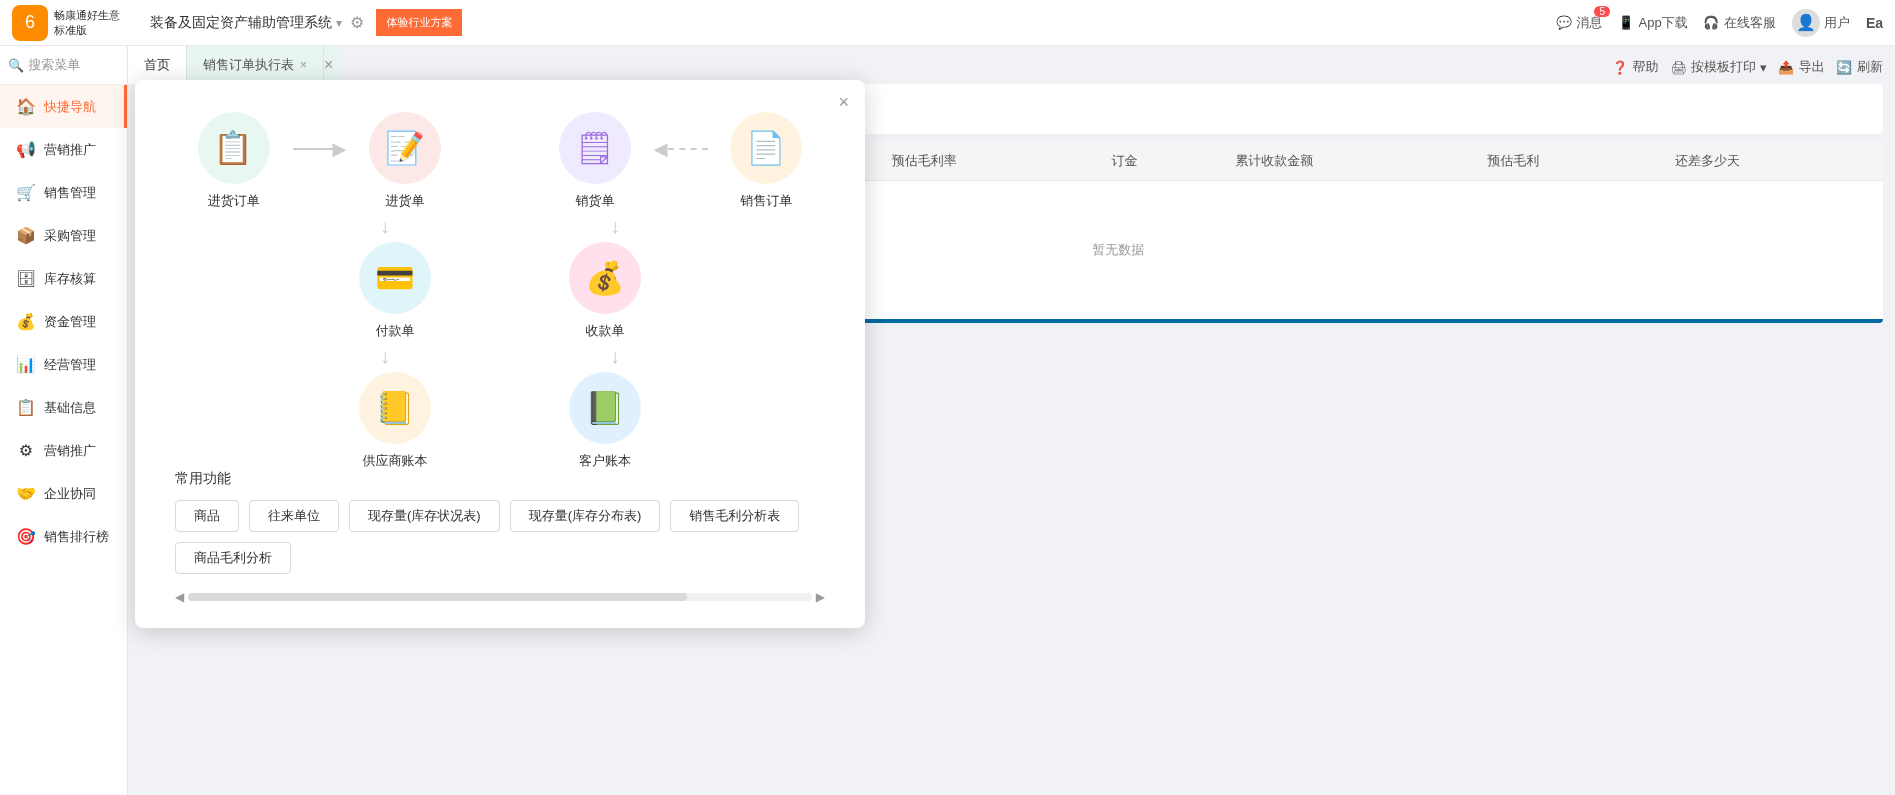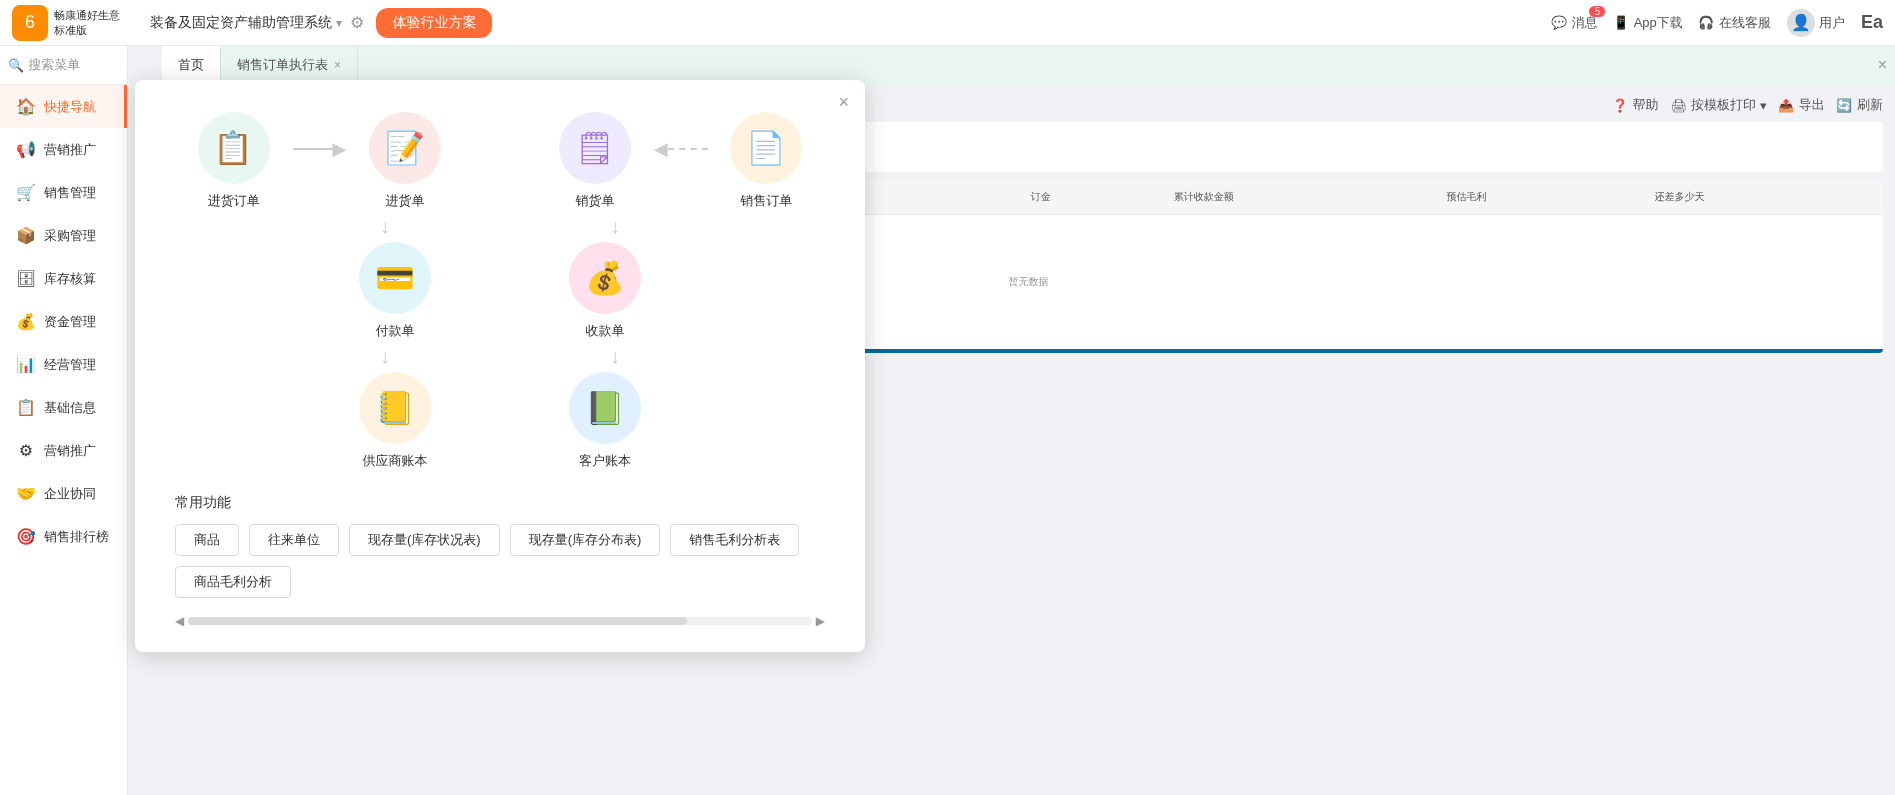--- a/index.html
+++ b/index.html
@@ -3,31 +3,31 @@
   <meta charset="utf-8">
   <style>
     * { box-sizing: border-box; margin: 0; padding: 0; }
     body { font-family: 'Microsoft YaHei', '微软雅黑', sans-serif; background: #f5f5f5; font-size: 13px; }
 
     
     .app-container { display: flex; flex-direction: column; height: 795px; width: 1895px; overflow: hidden; }
     .top-bar { display: flex; align-items: center; background: #fff; height: 46px; padding: 0 12px; border-bottom: 1px solid #e8e8e8; flex-shrink: 0; }
     .main-area { display: flex; flex: 1; overflow: hidden; }
     .sidebar { width: 128px; background: #fff; border-right: 1px solid #e8e8e8; flex-shrink: 0; display: flex; flex-direction: column; }
-    .content-area { flex: 1; display: flex; flex-direction: column; background: #f0f2f5; overflow: hidden; padding-left: 34px; }
+    .content-area { flex: 1; display: flex; flex-direction: row; background: #f0f2f5; overflow: hidden; }
 
     
     .logo-area { display: flex; align-items: center; width: 128px; flex-shrink: 0; }
     .logo-icon { width: 36px; height: 36px; background: #ff8c00; border-radius: 8px; display: flex; align-items: center; justify-content: center; color: #fff; font-size: 18px; margin-right: 6px; }
     .logo-text { font-size: 11px; color: #333; line-height: 1.3; }
     .system-title { display: flex; align-items: center; margin-left: 10px; font-size: 14px; color: #333; font-weight: 500; }
     .system-title-text { margin-right: 4px; }
     .system-dropdown { color: #999; font-size: 12px; cursor: pointer; margin-right: 8px; }
     .gear-btn { color: #999; cursor: pointer; margin-right: 12px; font-size: 16px; }
-    .trial-btn { background: #ff6b35; color: #fff; border: none; padding: 6px 16px; border-radius: 12px; cursor: pointer; font-size: 14px; }
+    .trial-btn { background: #ff6b35; color: #fff; border: none; padding: 6px 10px; border-radius: 0; cursor: pointer; font-size: 11px; }
     .top-right { margin-left: auto; display: flex; align-items: center; gap: 16px; }
     .top-right-item { display: flex; align-items: center; gap: 4px; color: #555; cursor: pointer; font-size: 13px; position: relative; }
     .badge { background: #ff4d4f; color: #fff; border-radius: 10px; padding: 0 5px; font-size: 10px; position: absolute; top: -8px; right: -8px; min-width: 16px; text-align: center; }
     .user-avatar { width: 28px; height: 28px; border-radius: 50%; background: #ddd; display: flex; align-items: center; justify-content: center; overflow: hidden; }
 
     
     .sidebar-search { padding: 10px 8px; border-bottom: 1px solid #f0f0f0; }
     .sidebar-search-inner { display: flex; align-items: center; gap: 4px; color: #999; font-size: 13px; cursor: pointer; }
     .sidebar-menu { flex: 1; overflow-y: auto; }
     .sidebar-item { display: flex; align-items: center; padding: 12px 16px; cursor: pointer; color: #333; font-size: 13px; gap: 8px; }
@@ -48,21 +48,21 @@
     .toolbar-btn { display: flex; align-items: center; gap: 4px; color: #555; cursor: pointer; font-size: 13px; }
     .filter-row { display: flex; align-items: center; gap: 12px; margin-bottom: 8px; background: #fff; padding: 10px 12px; border-radius: 4px; }
     .filter-date { display: flex; align-items: center; gap: 4px; border: 1px solid #d9d9d9; border-radius: 4px; padding: 4px 8px; font-size: 13px; color: #bbb; }
     .filter-select { border: 1px solid #d9d9d9; border-radius: 4px; padding: 4px 8px; font-size: 13px; color: #555; min-width: 120px; }
     .search-btn { background: #ff6b35; color: #fff; border: none; padding: 5px 16px; border-radius: 4px; cursor: pointer; font-size: 13px; }
     .set-btn { background: #fff; color: #ff6b35; border: 1px solid #ff6b35; padding: 5px 12px; border-radius: 4px; cursor: pointer; font-size: 13px; }
     .more-conditions { color: #1db08a; font-size: 13px; cursor: pointer; margin-left: 4px; }
 
     
     .table-wrap { background: #fff; border-radius: 4px; overflow: auto; }
-    .data-table { width: 100%; border-collapse: collapse; font-size: 10px; }
+    .data-table { width: 100%; border-collapse: collapse; font-size: 13px; }
     .data-table th { background: #f5f5f5; padding: 10px 12px; text-align: left; color: #555; border-bottom: 1px solid #e8e8e8; white-space: nowrap; font-weight: 500; }
     .data-table td { padding: 10px 12px; border-bottom: 4px solid #0369a1; color: #333; white-space: nowrap; }
     .empty-row td { text-align: center; color: #999; padding: 60px; }
 
     
     .overlay { position: fixed; top: 0; left: 0; width: 100%; height: 100%; z-index: 100; display: flex; align-items: flex-start; justify-content: flex-start; pointer-events: none; }
     .popup { background: #fff; border-radius: 8px; box-shadow: 0 4px 24px rgba(0,0,0,0.18); width: 730px; padding: 32px 40px 24px; pointer-events: all; position: absolute; top: 80px; left: 135px; }
     .popup-close { position: absolute; top: 12px; right: 16px; color: #999; font-size: 18px; cursor: pointer; }
 
     
@@ -76,21 +76,21 @@
     .circle-green { background: #e8f8f0; color: #2db88a; }
     .circle-red { background: #fde8e8; color: #e05252; }
     .circle-purple { background: #f0eaff; color: #9b6de0; }
     .circle-orange { background: #fff3e0; color: #f5a623; }
     .circle-teal { background: #e0f5fa; color: #2aafcc; }
     .circle-pink { background: #ffe0ec; color: #e05285; }
     .circle-orange2 { background: #fff3e0; color: #f5a623; }
     .circle-blue { background: #e0f0ff; color: #3a8be0; }
 
     
-    .common-funcs { margin-top: 24px; }
+    .common-funcs { }
     .common-funcs-title { font-size: 14px; color: #333; margin-bottom: 12px; }
     .func-buttons { display: flex; flex-wrap: wrap; gap: 10px; }
     .func-btn { border: 1px solid #d9d9d9; background: #fff; color: #333; padding: 6px 18px; border-radius: 4px; cursor: pointer; font-size: 13px; }
 
     
     .popup-scroll { margin-top: 16px; display: flex; align-items: center; gap: 4px; }
     .scroll-track { flex: 1; height: 8px; background: #f0f0f0; border-radius: 4px; }
     .scroll-thumb { height: 8px; background: #d9d9d9; border-radius: 4px; width: 80%; }
     .scroll-arrow { color: #999; cursor: pointer; font-size: 12px; }
 
@@ -132,21 +132,21 @@
       <div class="top-right-item">
         <span>🎧</span>
         <span>在线客服</span>
       </div>
       <div class="top-right-item">
         <div class="user-avatar">
           <span style="font-size:16px;">👤</span>
         </div>
         <span>用户</span>
       </div>
-      <div class="top-right-item" style="font-size:18px;font-weight:bold;color:#555;">Ea</div>
+      <div class="top-right-item" style="font-size:14px;font-weight:bold;color:#555;">Ea</div>
     </div>
   </div>
 
   <div class="main-area">
 
     <div class="sidebar">
       <div class="sidebar-search">
         <div class="sidebar-search-inner">
           <span>🔍</span>
           <span>搜索菜单</span>

